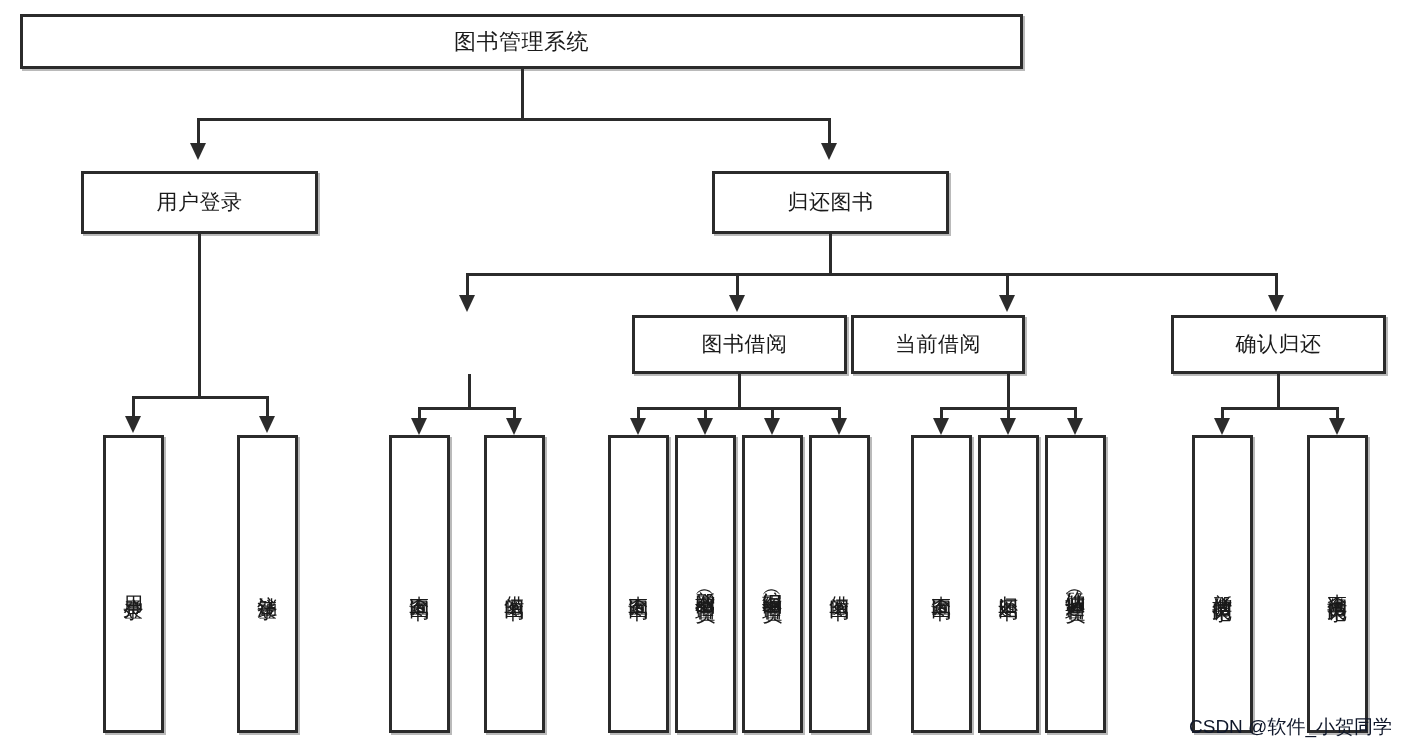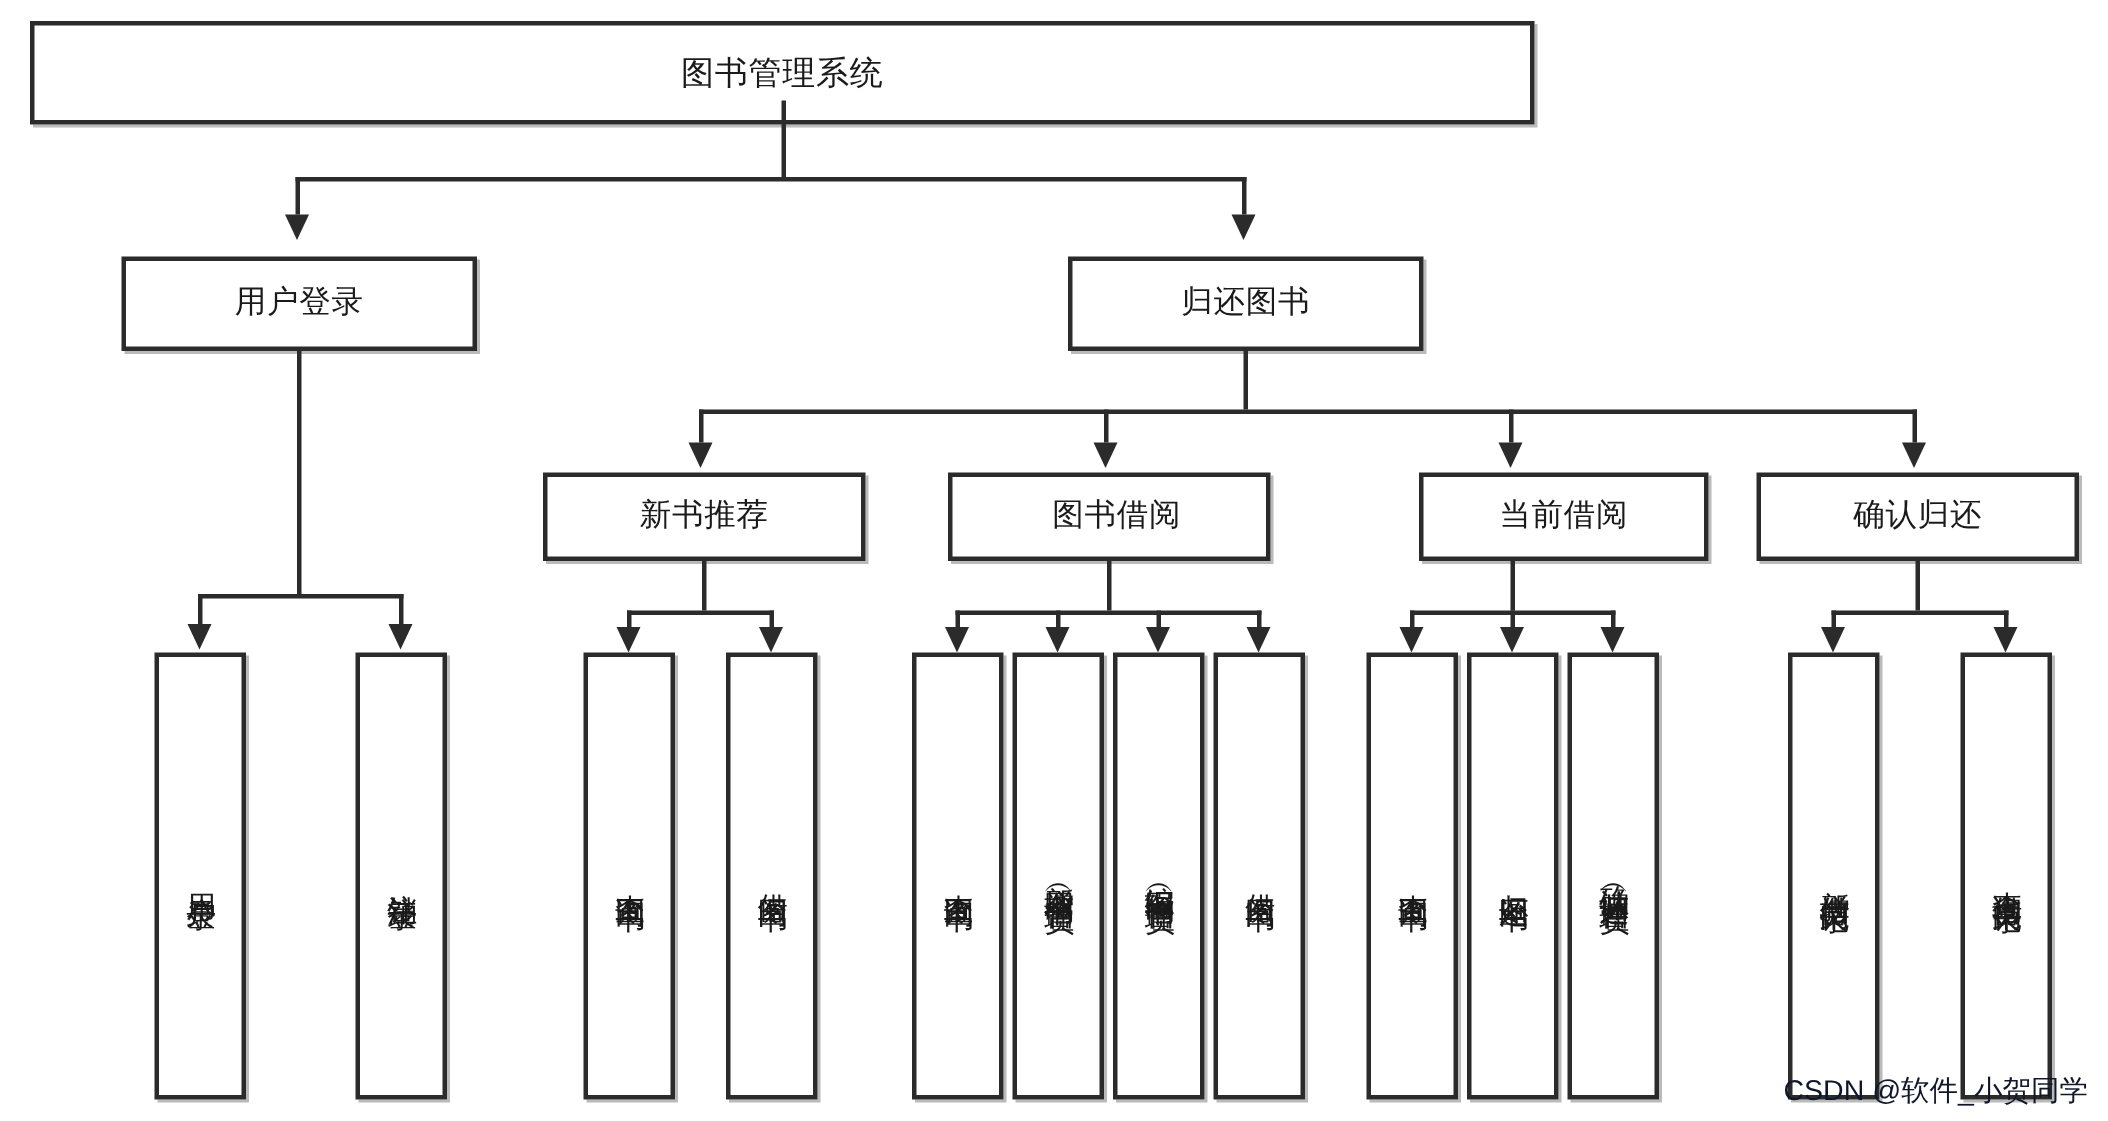--- a/index.html
+++ b/index.html
@@ -80,21 +80,21 @@
     color: #0f172a;
     white-space: nowrap;
     user-select: none;
   }
 </style>
 </head>
 <body>
 
 <div id="canvas">
 
-  <div class="node root horiz shadowed" style="left:20px; top:14px; width:1003px; height:69px;">
+  <div class="node root horiz shadowed" style="left:20px; top:14px; width:1003px; height:55px;">
     <span class="label">图书管理系统</span>
   </div>
 
   <div class="edge v" style="left:521px; top:67px; width:3px; height:51px;"></div>
   <div class="edge h" style="left:197px; top:118px; width:634px; height:3px;"></div>
   <div class="edge v" style="left:197px; top:118px; width:3px; height:25px;"></div>
   <div class="arrow" style="left:190px; top:143px;"></div>
   <div class="edge v" style="left:828px; top:118px; width:3px; height:25px;"></div>
   <div class="arrow" style="left:821px; top:143px;"></div>
 
@@ -117,27 +117,24 @@
 
   <div class="edge v" style="left:466px; top:273px; width:3px; height:22px;"></div>
   <div class="arrow" style="left:459px; top:295px;"></div>
   <div class="edge v" style="left:736px; top:273px; width:3px; height:22px;"></div>
   <div class="arrow" style="left:729px; top:295px;"></div>
   <div class="edge v" style="left:1006px; top:273px; width:3px; height:22px;"></div>
   <div class="arrow" style="left:999px; top:295px;"></div>
   <div class="edge v" style="left:1275px; top:273px; width:3px; height:22px;"></div>
   <div class="arrow" style="left:1268px; top:295px;"></div>
 
-  <div class="node horiz shadowed" style="left:362px; top:315px; width:215px; height:59px;">
-    <span class="label">新书推荐</span>
-  </div>
   <div class="node horiz shadowed" style="left:632px; top:315px; width:215px; height:59px;padding-left:10px;">
     <span class="label">图书借阅</span>
   </div>
-  <div class="node horiz shadowed" style="left:946px; top:315px; width:193px; height:59px;">
+  <div class="node horiz shadowed" style="left:851px; top:315px; width:174px; height:59px;">
     <span class="label">当前借阅</span>
   </div>
   <div class="node horiz shadowed" style="left:1171px; top:315px; width:215px; height:59px;">
     <span class="label">确认归还</span>
   </div>
 
   <div class="edge v" style="left:468px; top:374px; width:3px; height:33px;"></div>
   <div class="edge h" style="left:418px; top:407px; width:98px; height:3px;"></div>
   <div class="edge v" style="left:418px; top:407px; width:3px; height:12px;"></div>
   <div class="arrow" style="left:411px; top:418px;"></div>

